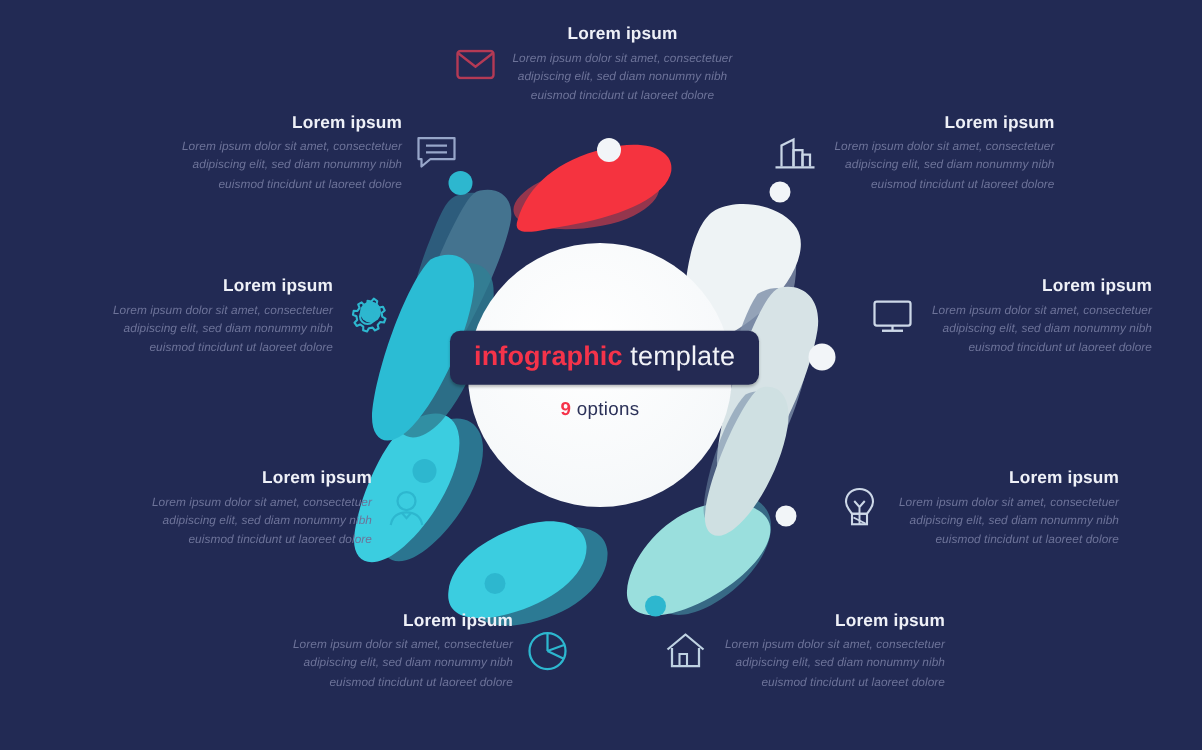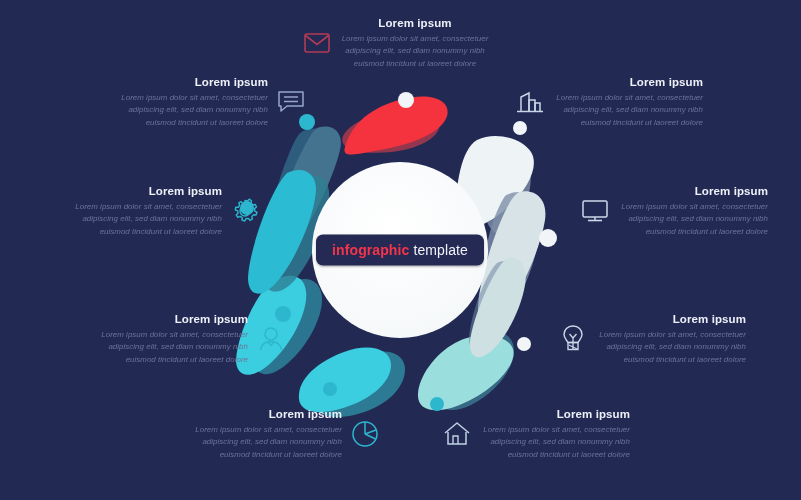--- a/index.html
+++ b/index.html
@@ -21,21 +21,21 @@
     transform:translate(-50%,-50%);
     width:200px;text-align:center;
     pointer-events:none;
   }
   .badge{
     display:inline-block;
     background:#242a53;
     color:#ffffff;
     border-radius:7px;
     padding:7px 16px 8px 16px;
-    font-size:14px;
+    font-size:18px;
     letter-spacing:.1px;
     white-space:nowrap;
     box-shadow:0 1px 2px rgba(0,0,0,.25);
   }
   .badge .accent{color:#f5334a;font-weight:bold;}
   .badge .plain{color:#f2f3f8;font-weight:400;}
   .options{
     margin-top:9px;
     font-size:12.5px;
     color:#2b3158;
@@ -164,20 +164,24 @@
     <circle cx="524" cy="344" r="7" fill="#f2f5f8"></circle>
     <circle cx="548" cy="238" r="9" fill="#f2f5f8"></circle>
     <circle cx="520" cy="128" r="7" fill="#f2f5f8"></circle>
     <circle cx="406" cy="100" r="8" fill="#f2f5f8"></circle>
   </svg>
 
   <div class="center-wrap">
     <div class="badge">
       <span class="accent">infographic</span><span class="plain">&nbsp;</span><span class="plain">template</span>
     </div>
+    <div class="options">
+      <span class="num">9</span>
+      <span>options</span>
+    </div>
   </div>
 
   <div class="item center" style="left:300px;top:17px;">
     <div class="ico">
       <svg width="26" height="20" viewBox="0 0 26 20">
           <rect x="1" y="1" width="24" height="18" rx="2" fill="none" stroke="#b43a55" stroke-width="1.6"></rect>
           <path d="M1.5 2.5 L13 11.5 L24.5 2.5" fill="none" stroke="#b43a55" stroke-width="1.6"></path>
         </svg>
     </div>
     <div class="txt">

